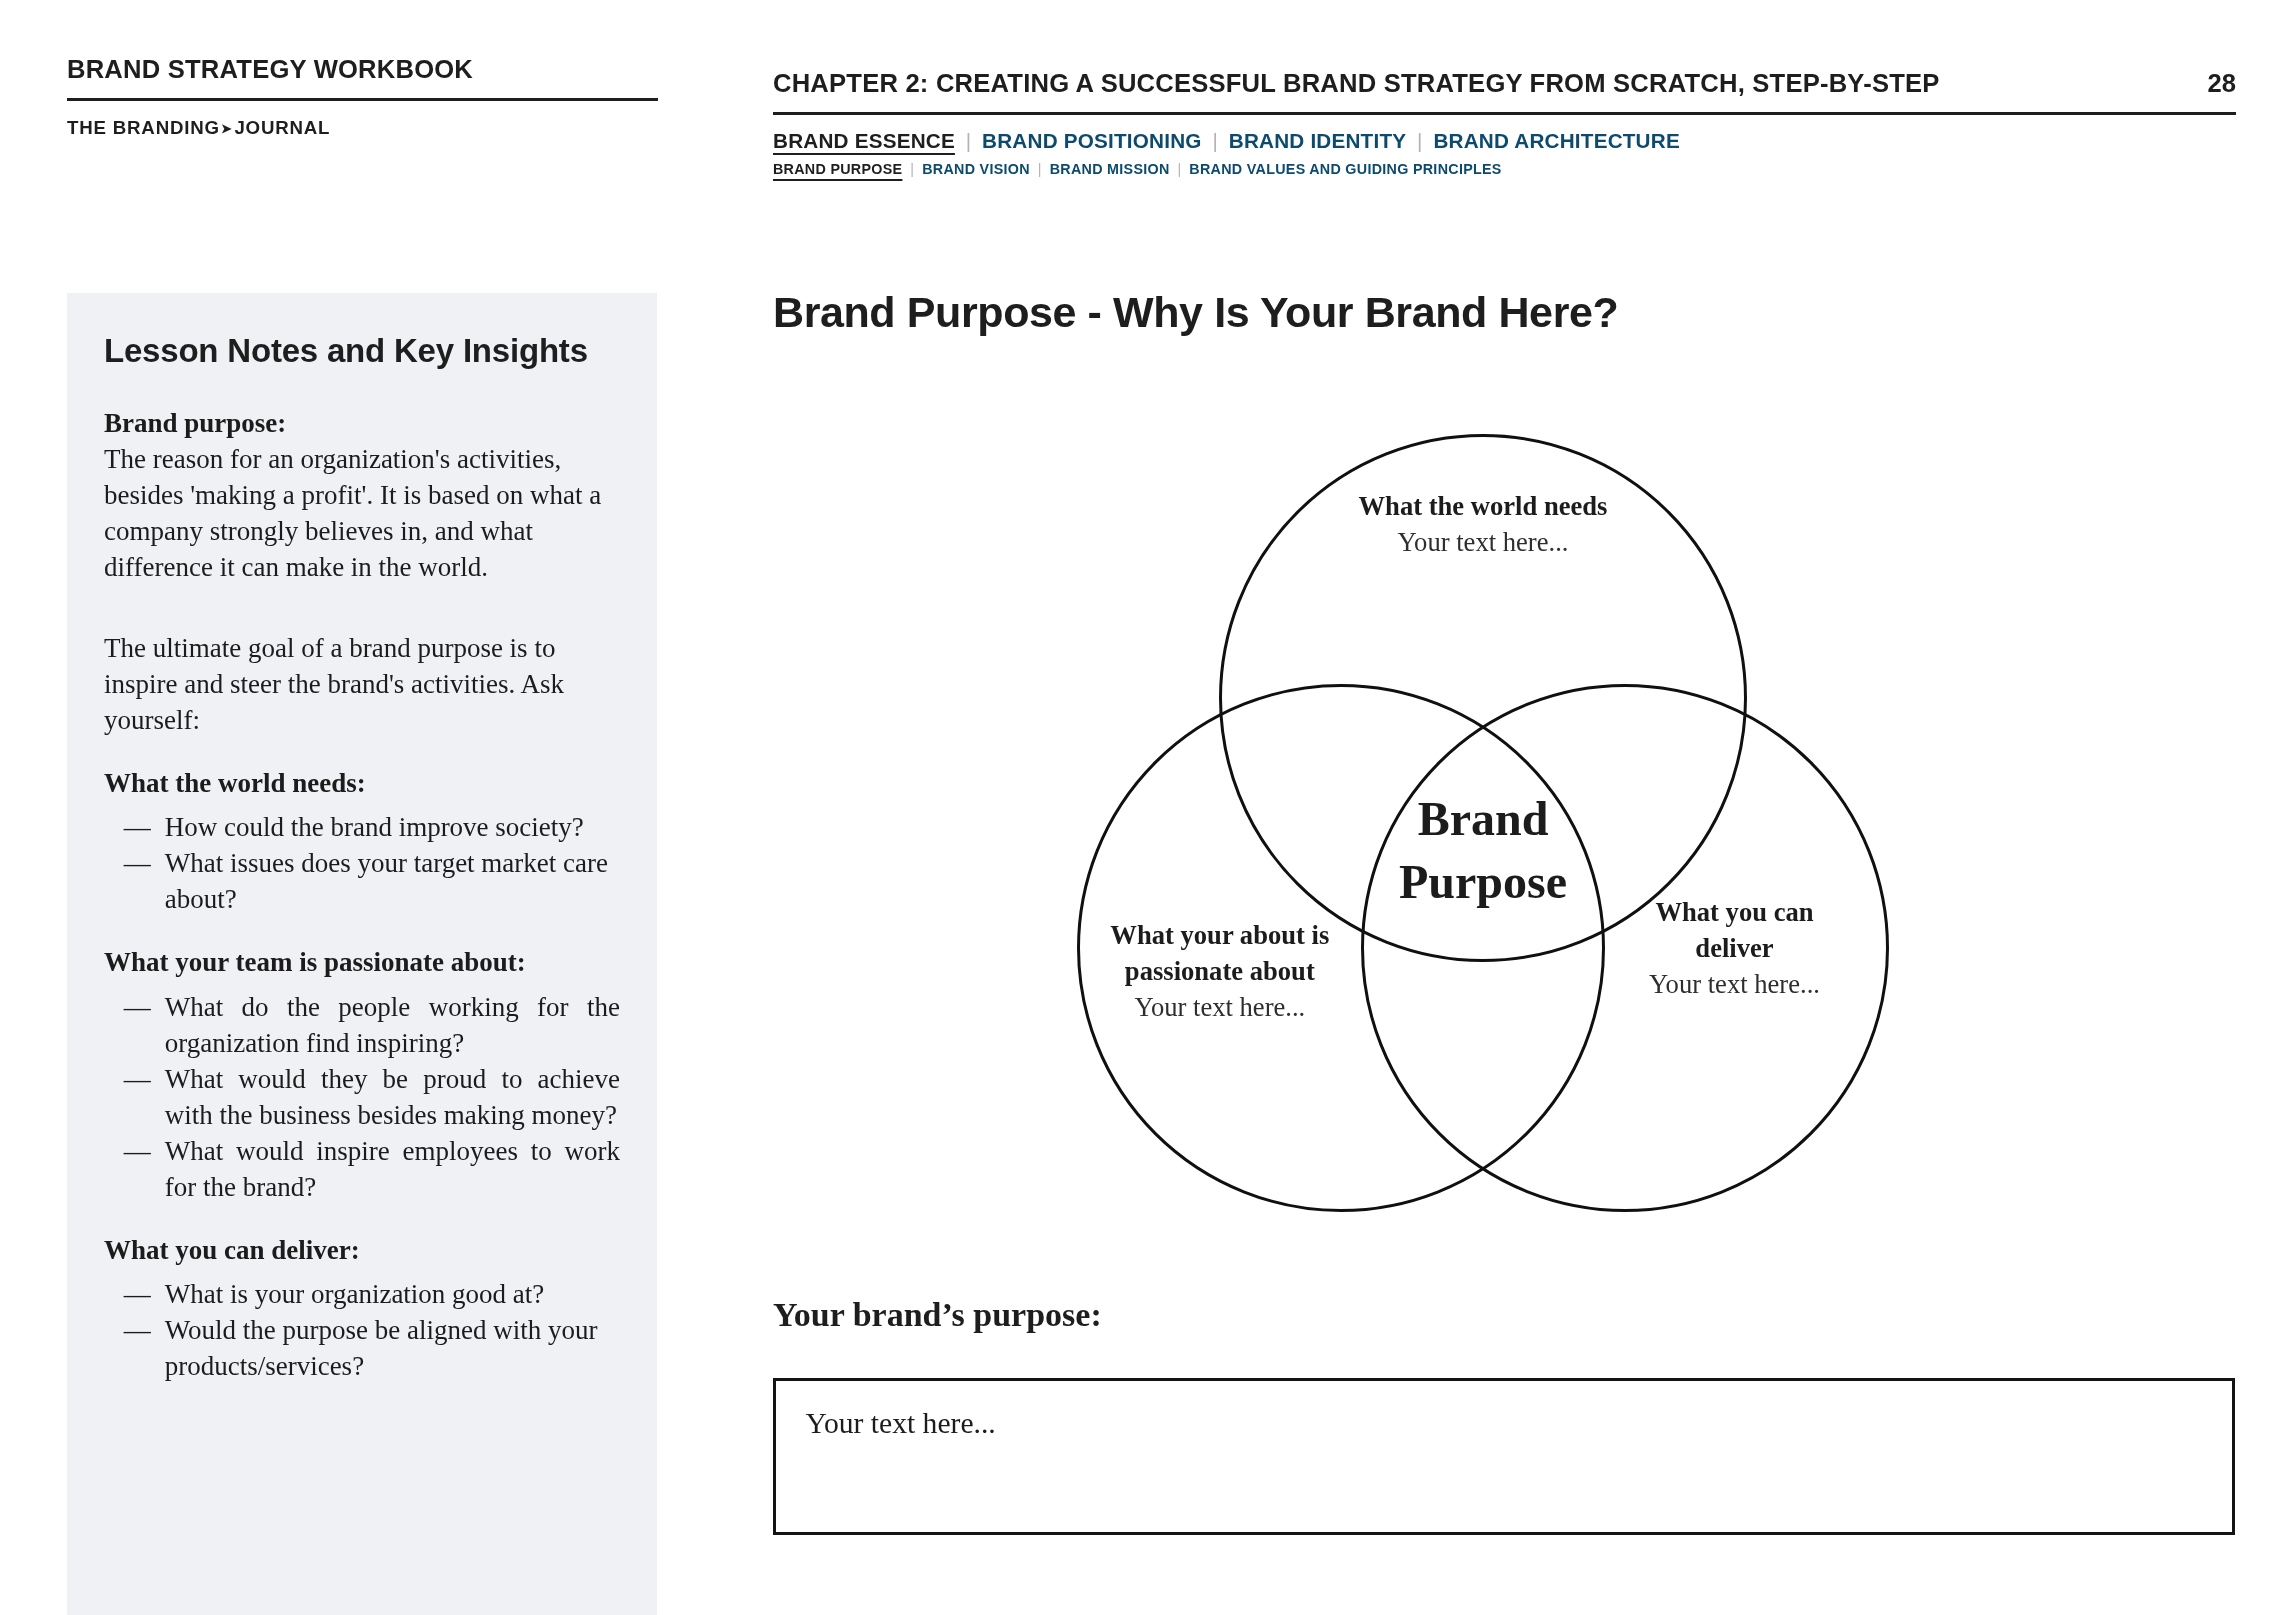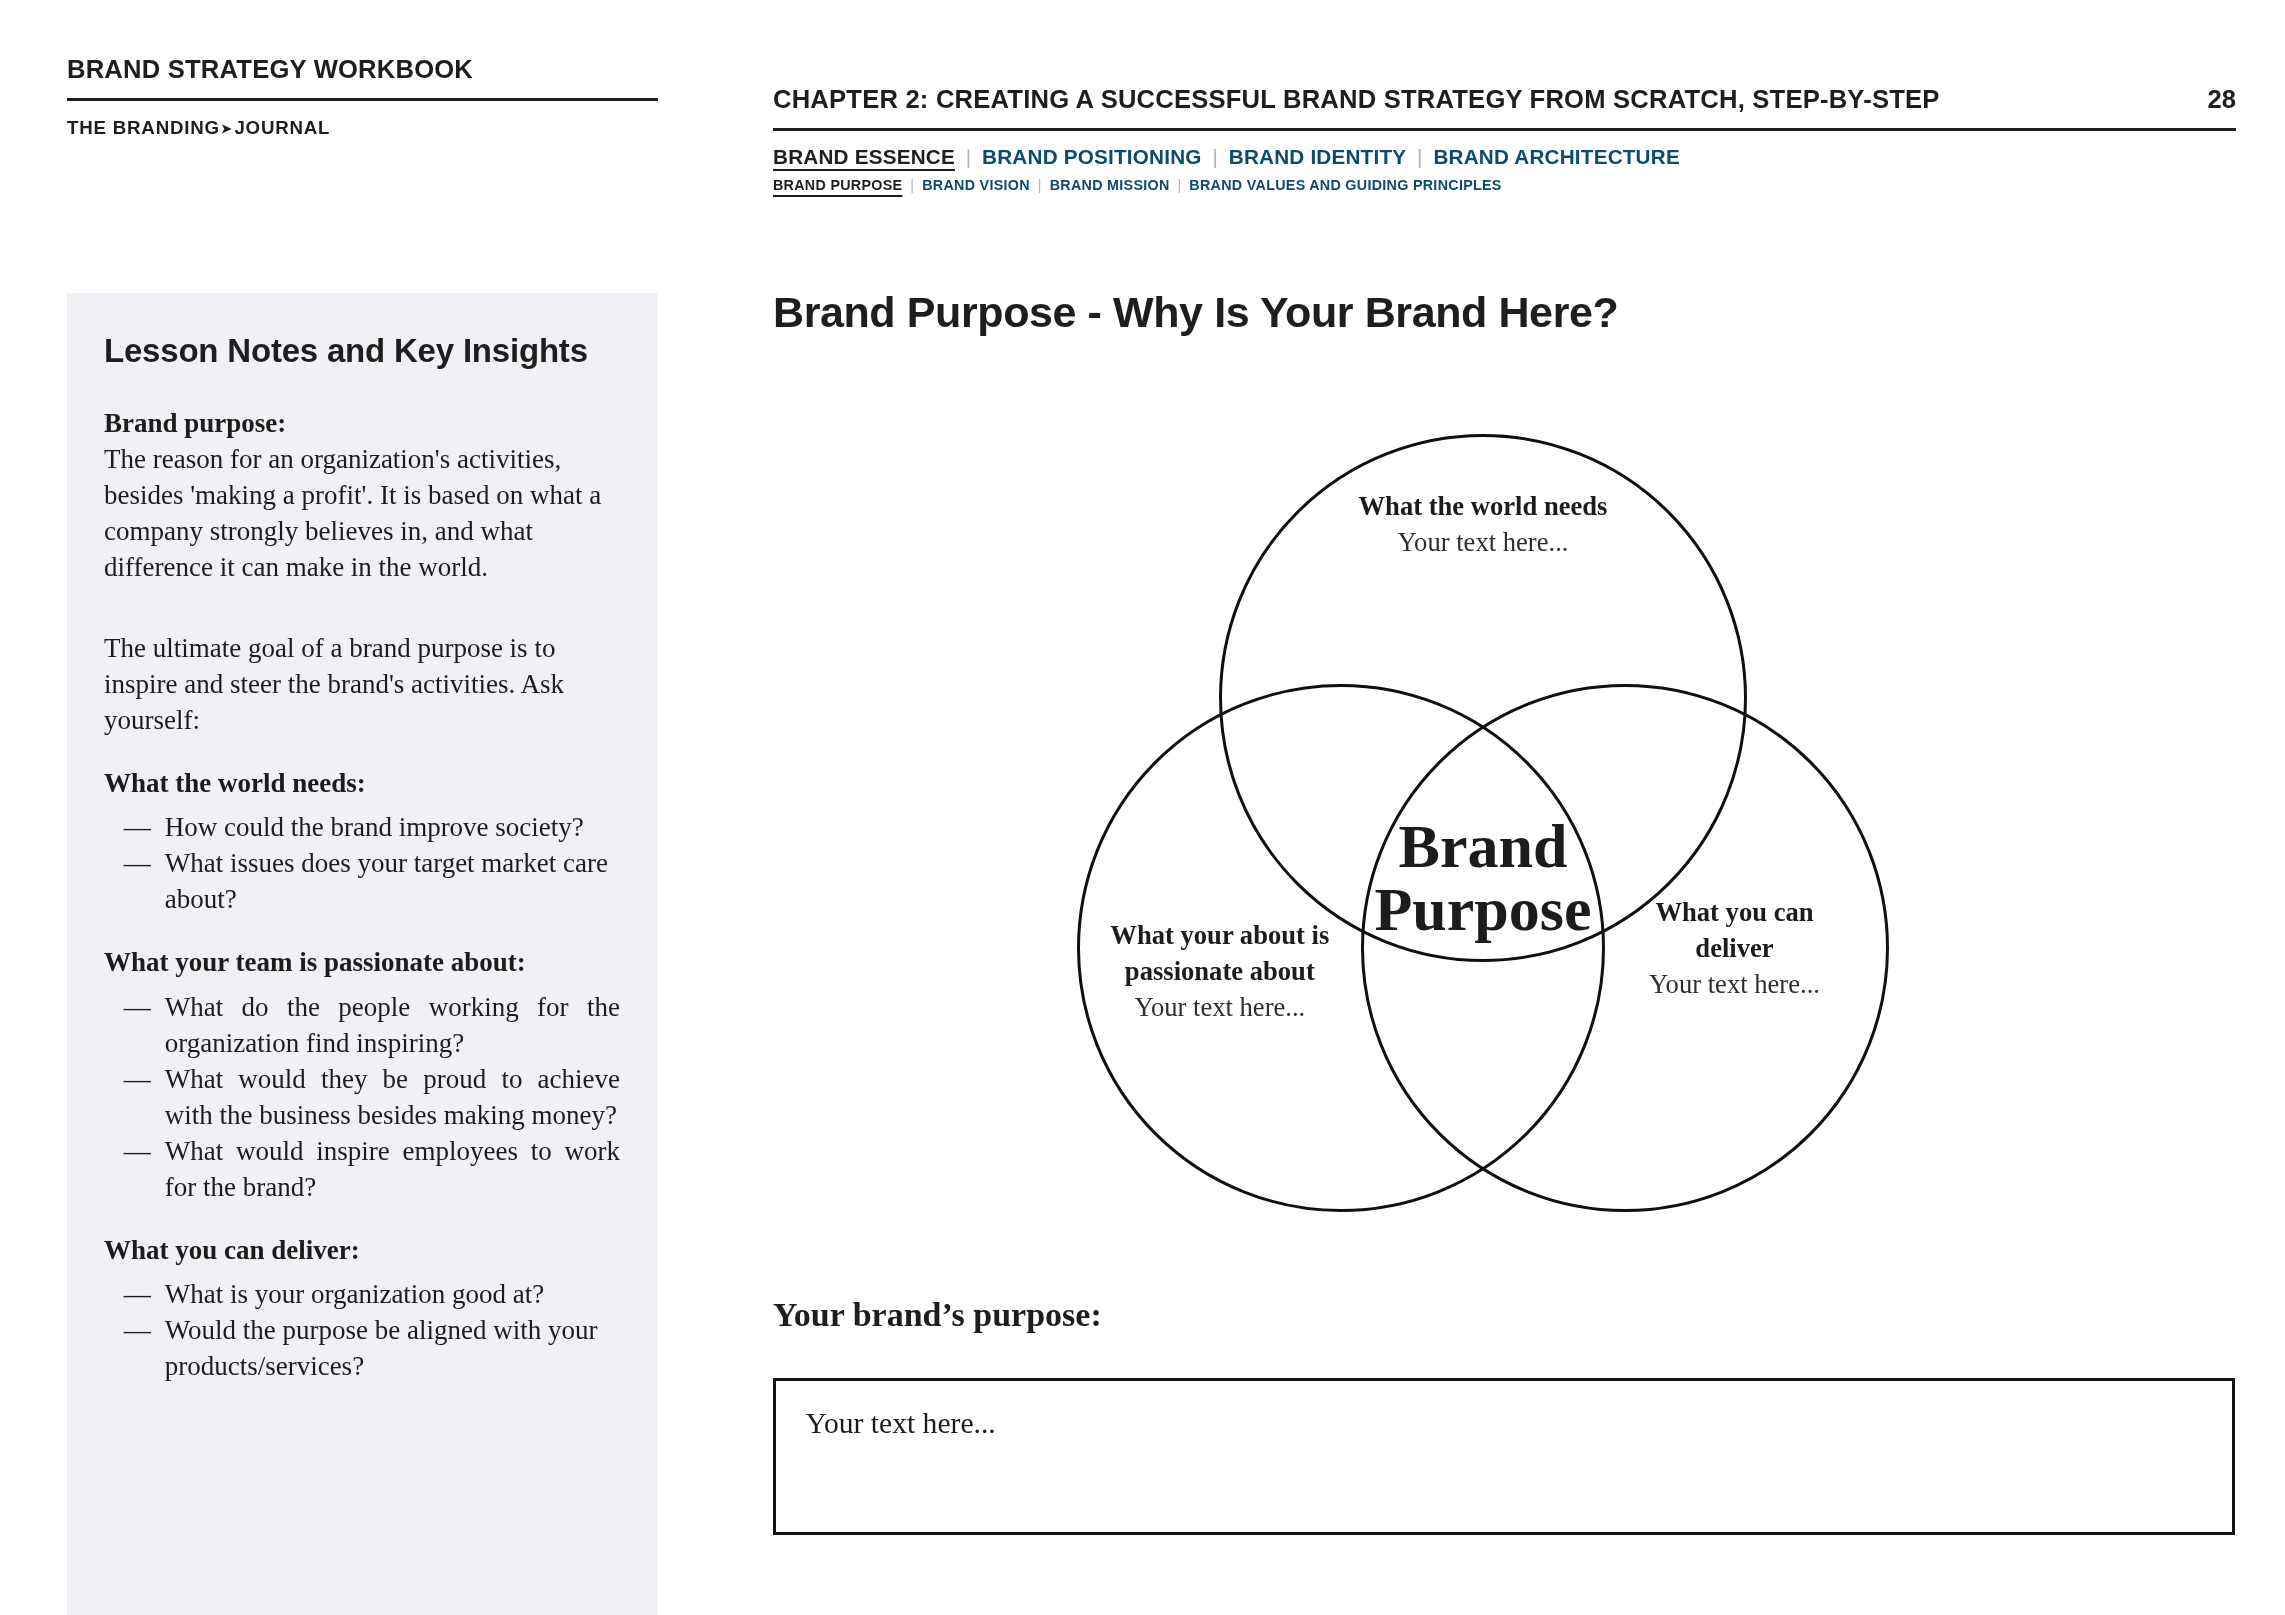--- a/index.html
+++ b/index.html
@@ -12,21 +12,21 @@
   .sans  { font-family:"Liberation Sans", sans-serif; }
 
   
   .header-left { position:absolute; left:67px; top:55px; width:591px; }
   .workbook-title { font-size:25.6px; font-weight:700; letter-spacing:0.2px; }
   .rule { height:3px; background:#1e1e1e; margin-top:13.8px; }
   .logo-row { margin-top:15.8px; font-size:18.7px; font-weight:700; letter-spacing:0.8px; display:flex; align-items:center; }
   .logo-arrow { font-size:12.8px; margin:0 2px 0 1px; transform:translateY(1px); }
 
   .header-right { position:absolute; left:773px; top:69px; width:1463px; }
-  .chapter-row { display:flex; justify-content:space-between; align-items:baseline;margin-top:16px; }
+  .chapter-row { display:flex; justify-content:space-between; align-items:baseline; }
   .chapter-title { font-size:25.6px; font-weight:700; letter-spacing:0.2px; }
   .page-number { font-size:25.6px; font-weight:700; }
 
   .crumbs1 { margin-top:13.8px; font-size:20.7px; letter-spacing:0.2px; display:flex; align-items:center; flex-wrap:wrap; }
   .crumbs2 { margin-top:8.9px;  font-size:14.3px; letter-spacing:0.3px; display:flex; align-items:baseline; flex-wrap:wrap; }
   .crumb        { color:#0c4a6e; font-weight:700; cursor:pointer; }
   .crumb.active { color:#1e1e1e; text-decoration:underline; text-underline-offset:4.9px; text-decoration-thickness:2px; }
   .crumb-sep { color:#b3b3b3; font-weight:400; padding:0 10.8px; }
   .crumbs2 .crumb-sep { padding:0 7.9px; }
 
@@ -54,21 +54,21 @@
   .vc-top   { left:155px; top:9.9px; }
   .vc-left  { left:12.8px;  top:260px; }
   .vc-right { left:297px; top:260px; }
 
   .vlabel { position:absolute; text-align:center; font-family:"Liberation Serif", serif; font-size:26.6px; line-height:36px; color:#1c1c1c; }
   .vbold { font-weight:700; display:block; }
   .vplaceholder { font-weight:400; color:#2e2e2e; display:block; cursor:text; }
   .vl-top    { left:222px; top:64px;  width:394px; }
   .vl-left   { left:-21.7px; top:493px; width:355px; }
   .vl-right  { left:493px; top:470px; width:355px; }
-  .vl-center { left:222px; top:363px; width:394px; font-size:62px; line-height:63px; font-weight:700;margin-top:28px; }
+  .vl-center { left:222px; top:363px; width:394px; font-size:48px; line-height:63px; font-weight:700; }
   .vl-center span { display:block; }
 
   .purpose-label { position:absolute; left:773px; top:1296px; font-family:"Liberation Serif", serif; font-size:34px; font-weight:700; }
   .purpose-box {
     position:absolute; left:773px; top:1378px; width:1462px; height:157px;
     border:3px solid #141414; background:#ffffff;
     font-family:"Liberation Serif", serif; font-size:29.6px; color:#1c1c1c;
     padding:25.6px 29.6px; cursor:text;
   }
 </style>

